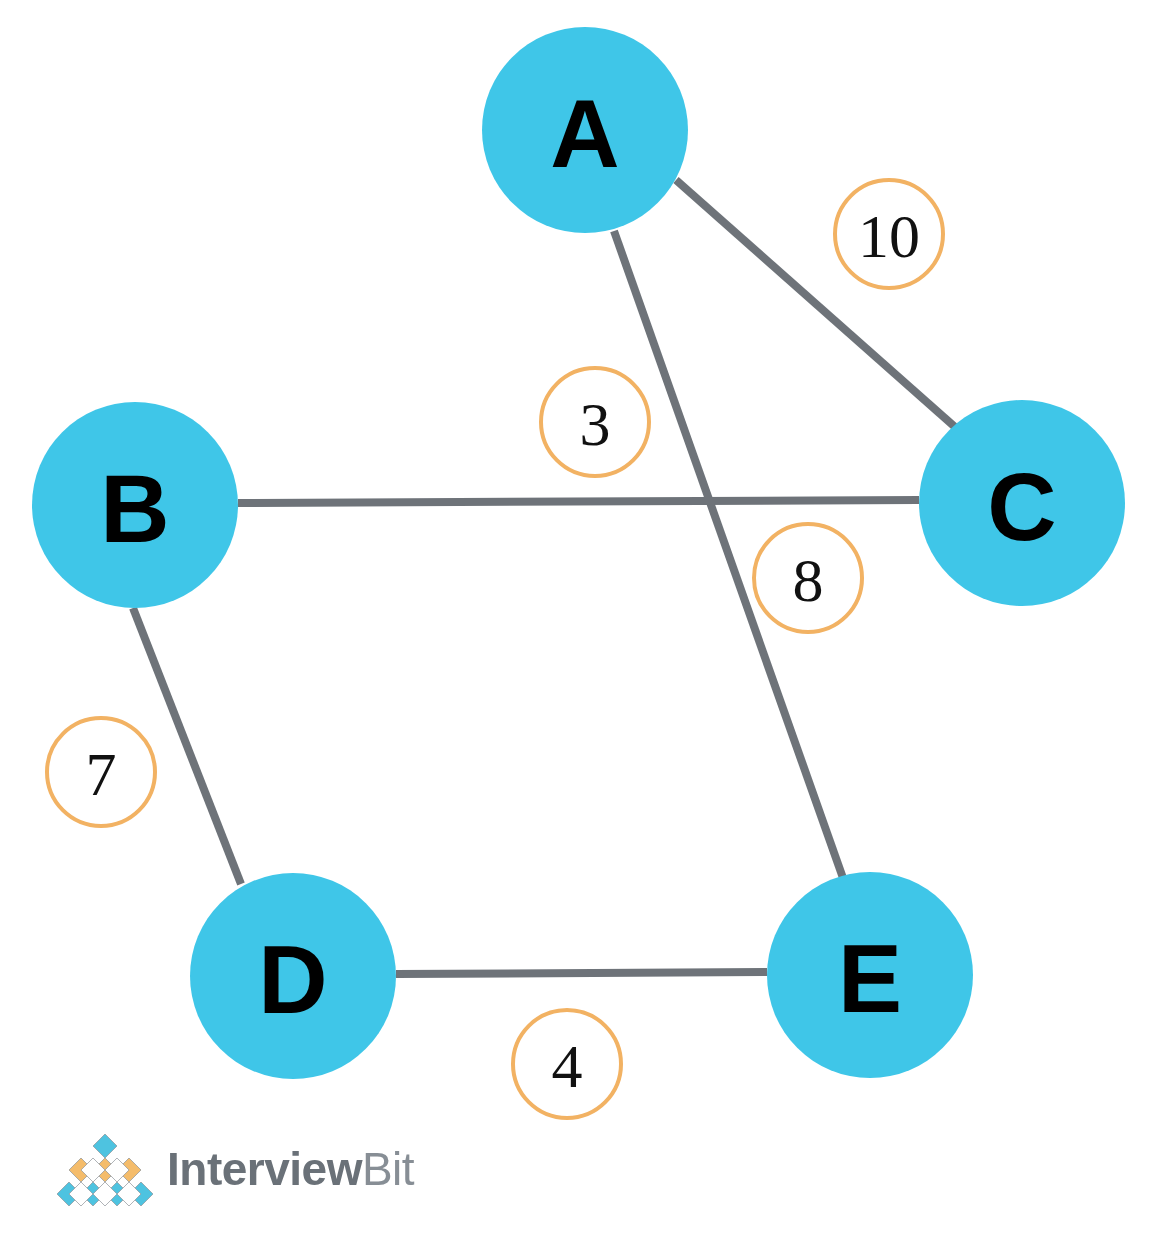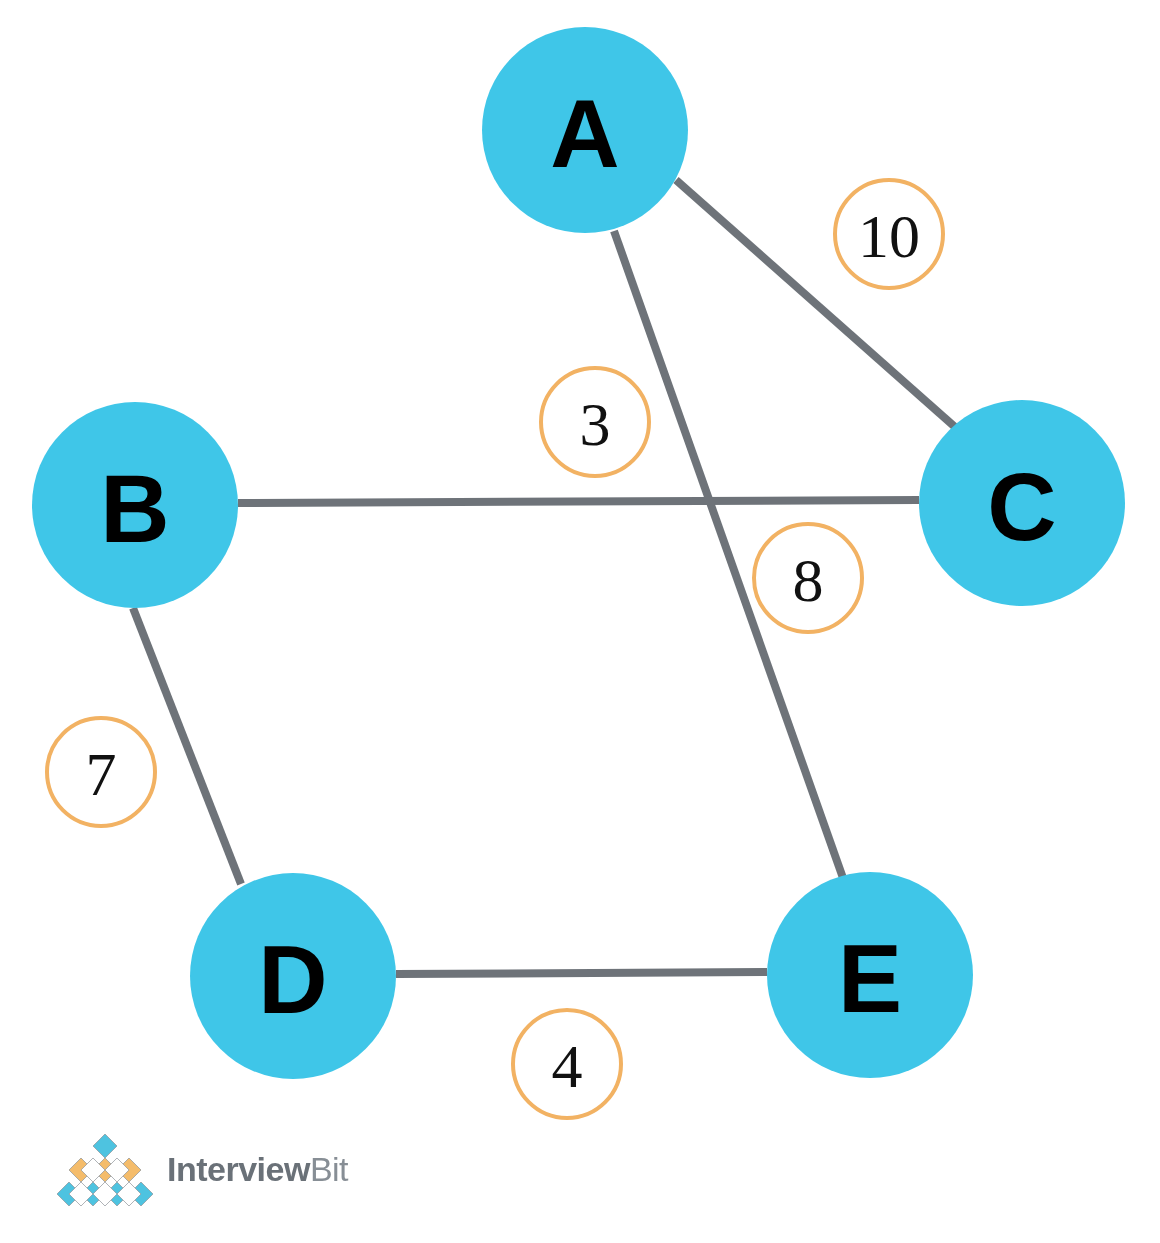--- a/index.html
+++ b/index.html
@@ -50,21 +50,21 @@
     align-items: center;
     gap: 14px;
   }
   #logo-mark {
     width: 96px;
     height: 74px;
     display: block;
   }
   #logo-text {
     font-family: "Liberation Sans", sans-serif;
-    font-size: 34px;
+    font-size: 46px;
     letter-spacing: -0.5px;
     line-height: 1;
     white-space: nowrap;
   }
   #logo-text .lt-bold {
     font-weight: bold;
     color: #6a7178;
   }
   #logo-text .lt-light {
     font-weight: normal;

